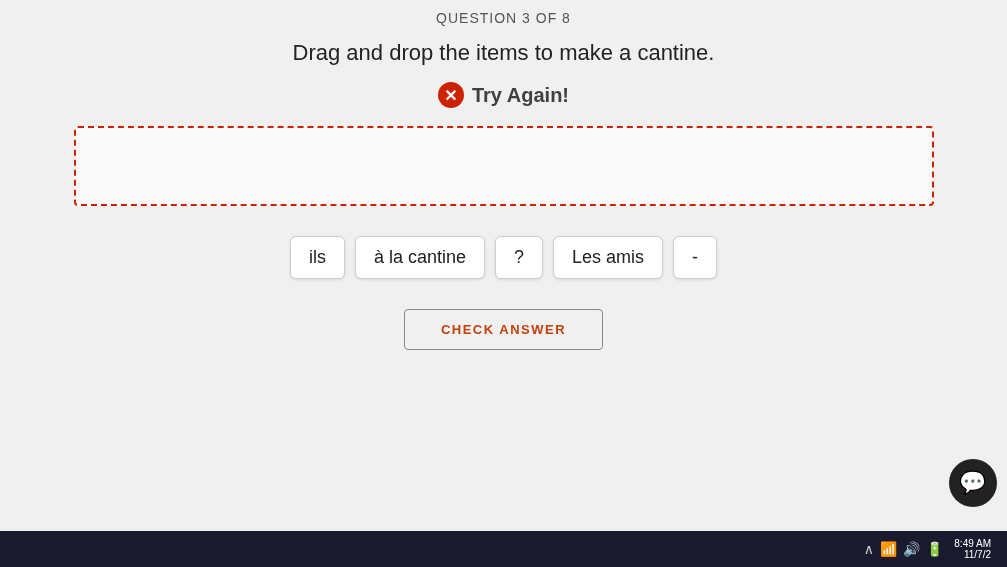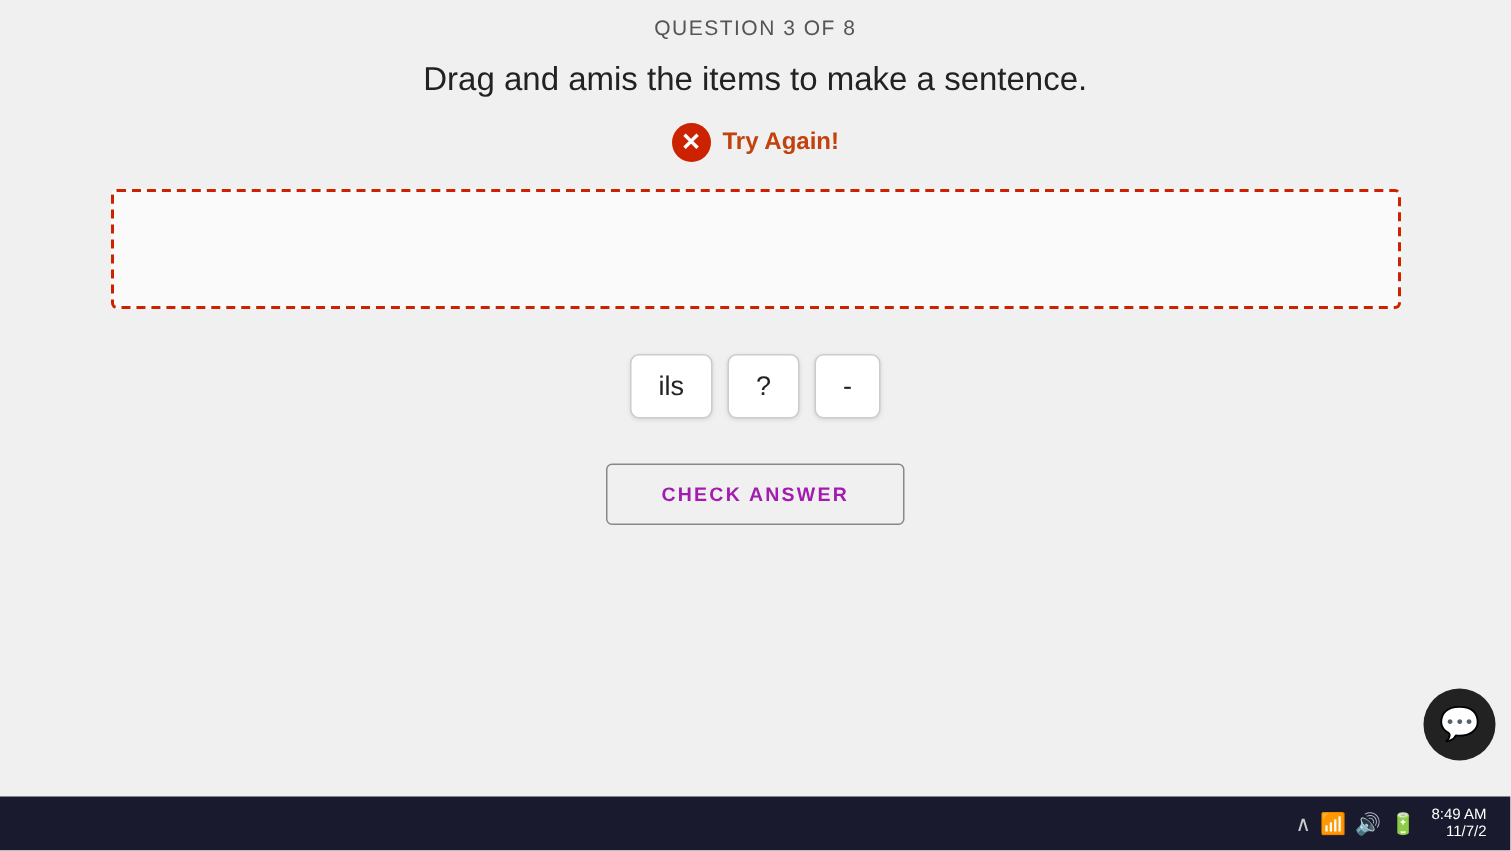--- a/index.html
+++ b/index.html
@@ -55,22 +55,22 @@
       display: flex;
       align-items: center;
       justify-content: center;
       color: white;
       font-size: 16px;
       font-weight: bold;
       flex-shrink: 0;
     }
 
     .try-again-text {
-      font-size: 16px;
-      color: #c2410c;
+      font-size: 20px;
+      color: #404040;
       font-weight: 600;
     }
 
     .drop-zone {
       width: 860px;
       min-height: 80px;
       border: 2.5px dashed #cc2200;
       border-radius: 4px;
       background: #fafafa;
       margin-bottom: 30px;
@@ -98,21 +98,21 @@
       font-size: 18px;
       color: #222;
       cursor: grab;
       user-select: none;
       box-shadow: 0 1px 3px rgba(0,0,0,0.1);
     }
 
     .check-answer-btn {
       border: 1.5px solid #888;
       background: transparent;
-      color: #a21caf;
+      color: #c2410c;
       font-size: 13px;
       letter-spacing: 1.5px;
       padding: 12px 36px;
       border-radius: 4px;
       cursor: pointer;
       text-transform: uppercase;
       font-weight: 600;
     }
 
     .chat-bubble {
@@ -160,36 +160,38 @@
       align-items: center;
       color: #ccc;
       font-size: 14px;
     }
   </style>
 </head>
 <body>
 
 <div class="main-content">
   <div class="question-label">QUESTION 3 OF 8</div>
-  <div class="instruction">Drag and amis the items to make a sentence.</div>
+  <div class="instruction">Drag and drop the items to make a cantine.</div>
 
   <div class="try-again-banner">
     <div class="try-again-icon">
       <span>✕</span>
     </div>
     <div class="try-again-text">Try Again!</div>
   </div>
 
   <div class="drop-zone">
     
   </div>
 
   <div class="word-tiles">
     <div class="tile" draggable="true">ils</div>
+    <div class="tile" draggable="true">à la cantine</div>
     <div class="tile" draggable="true">?</div>
+    <div class="tile" draggable="true">Les amis</div>
     <div class="tile" draggable="true">-</div>
   </div>
 
   <button class="check-answer-btn">CHECK ANSWER</button>
 </div>
 
 <div class="chat-bubble">
   <span class="chat-icon">💬</span>
 </div>
 

